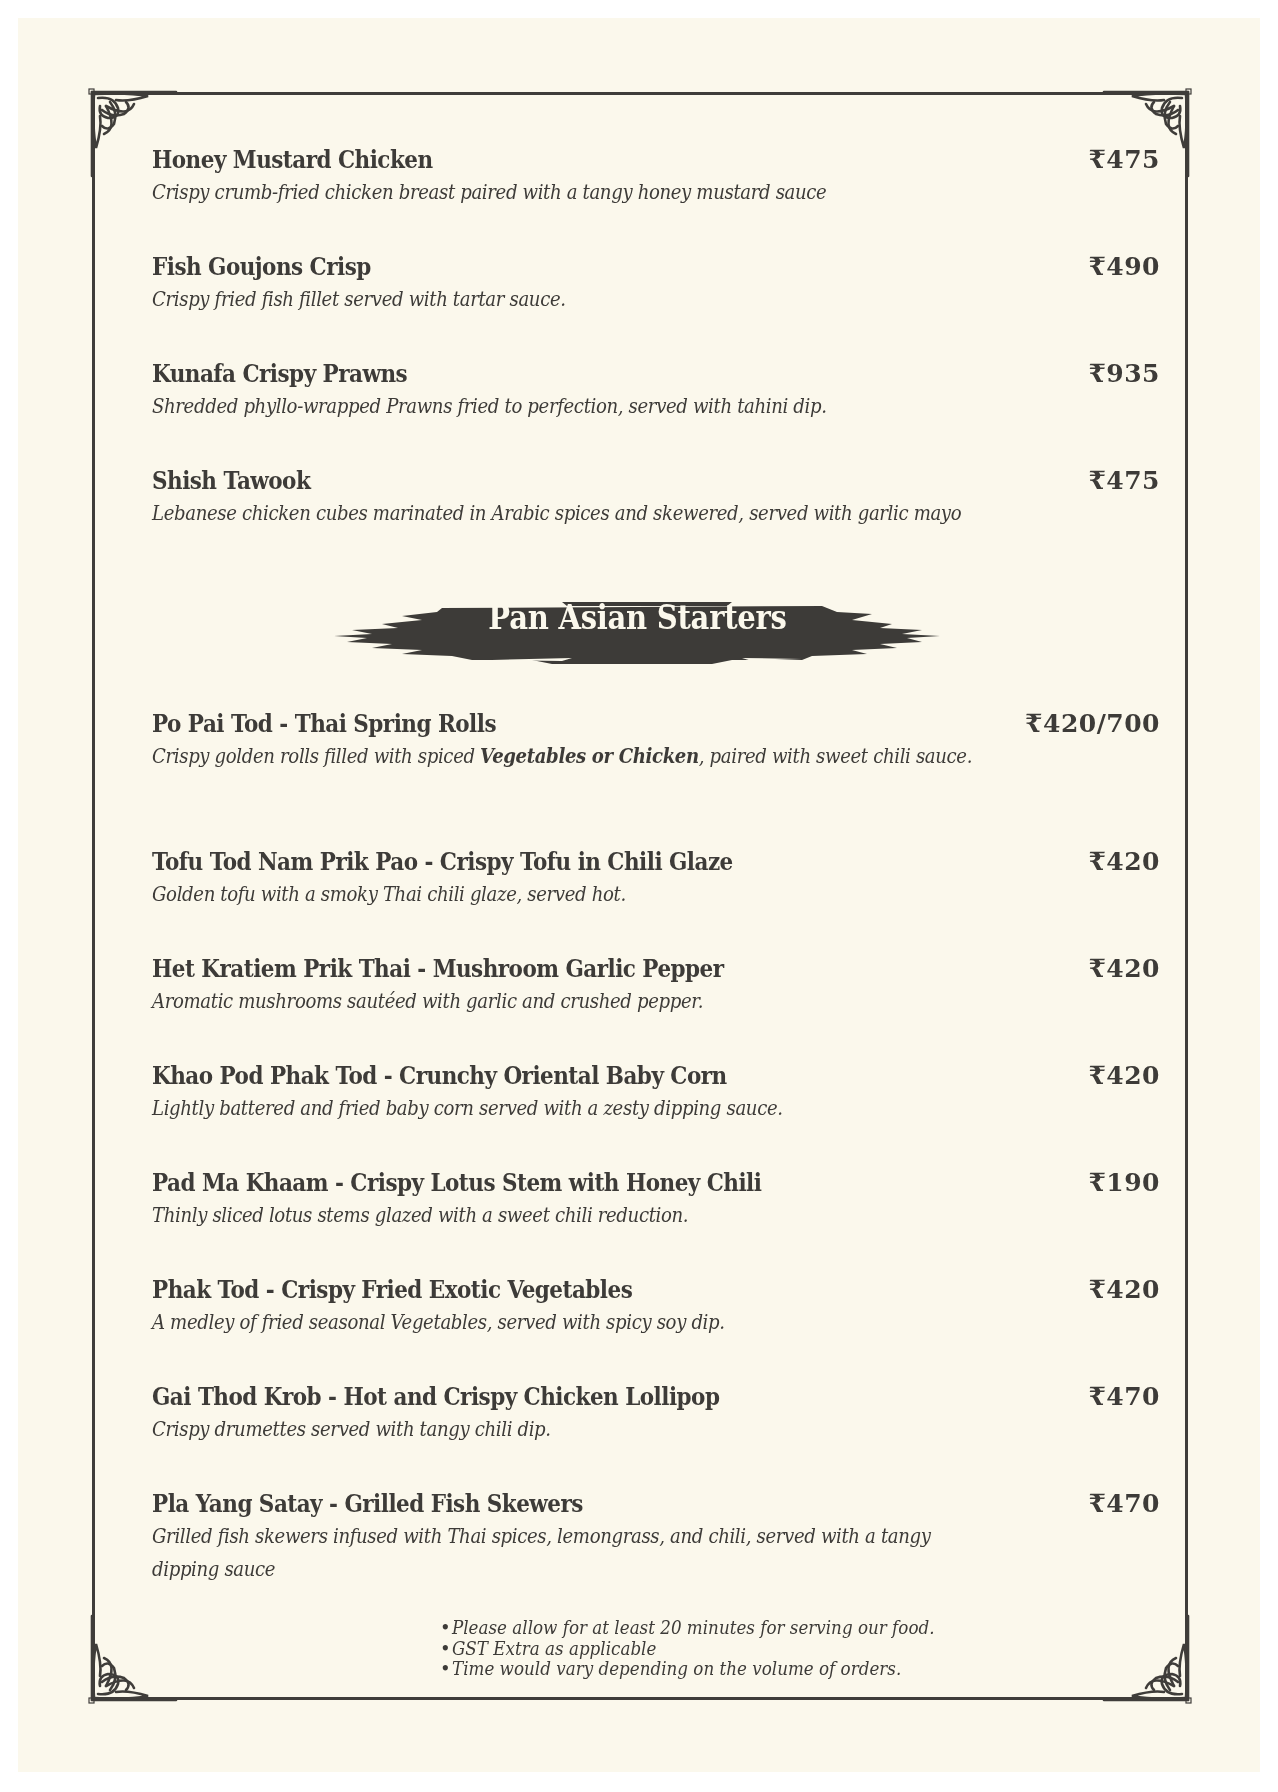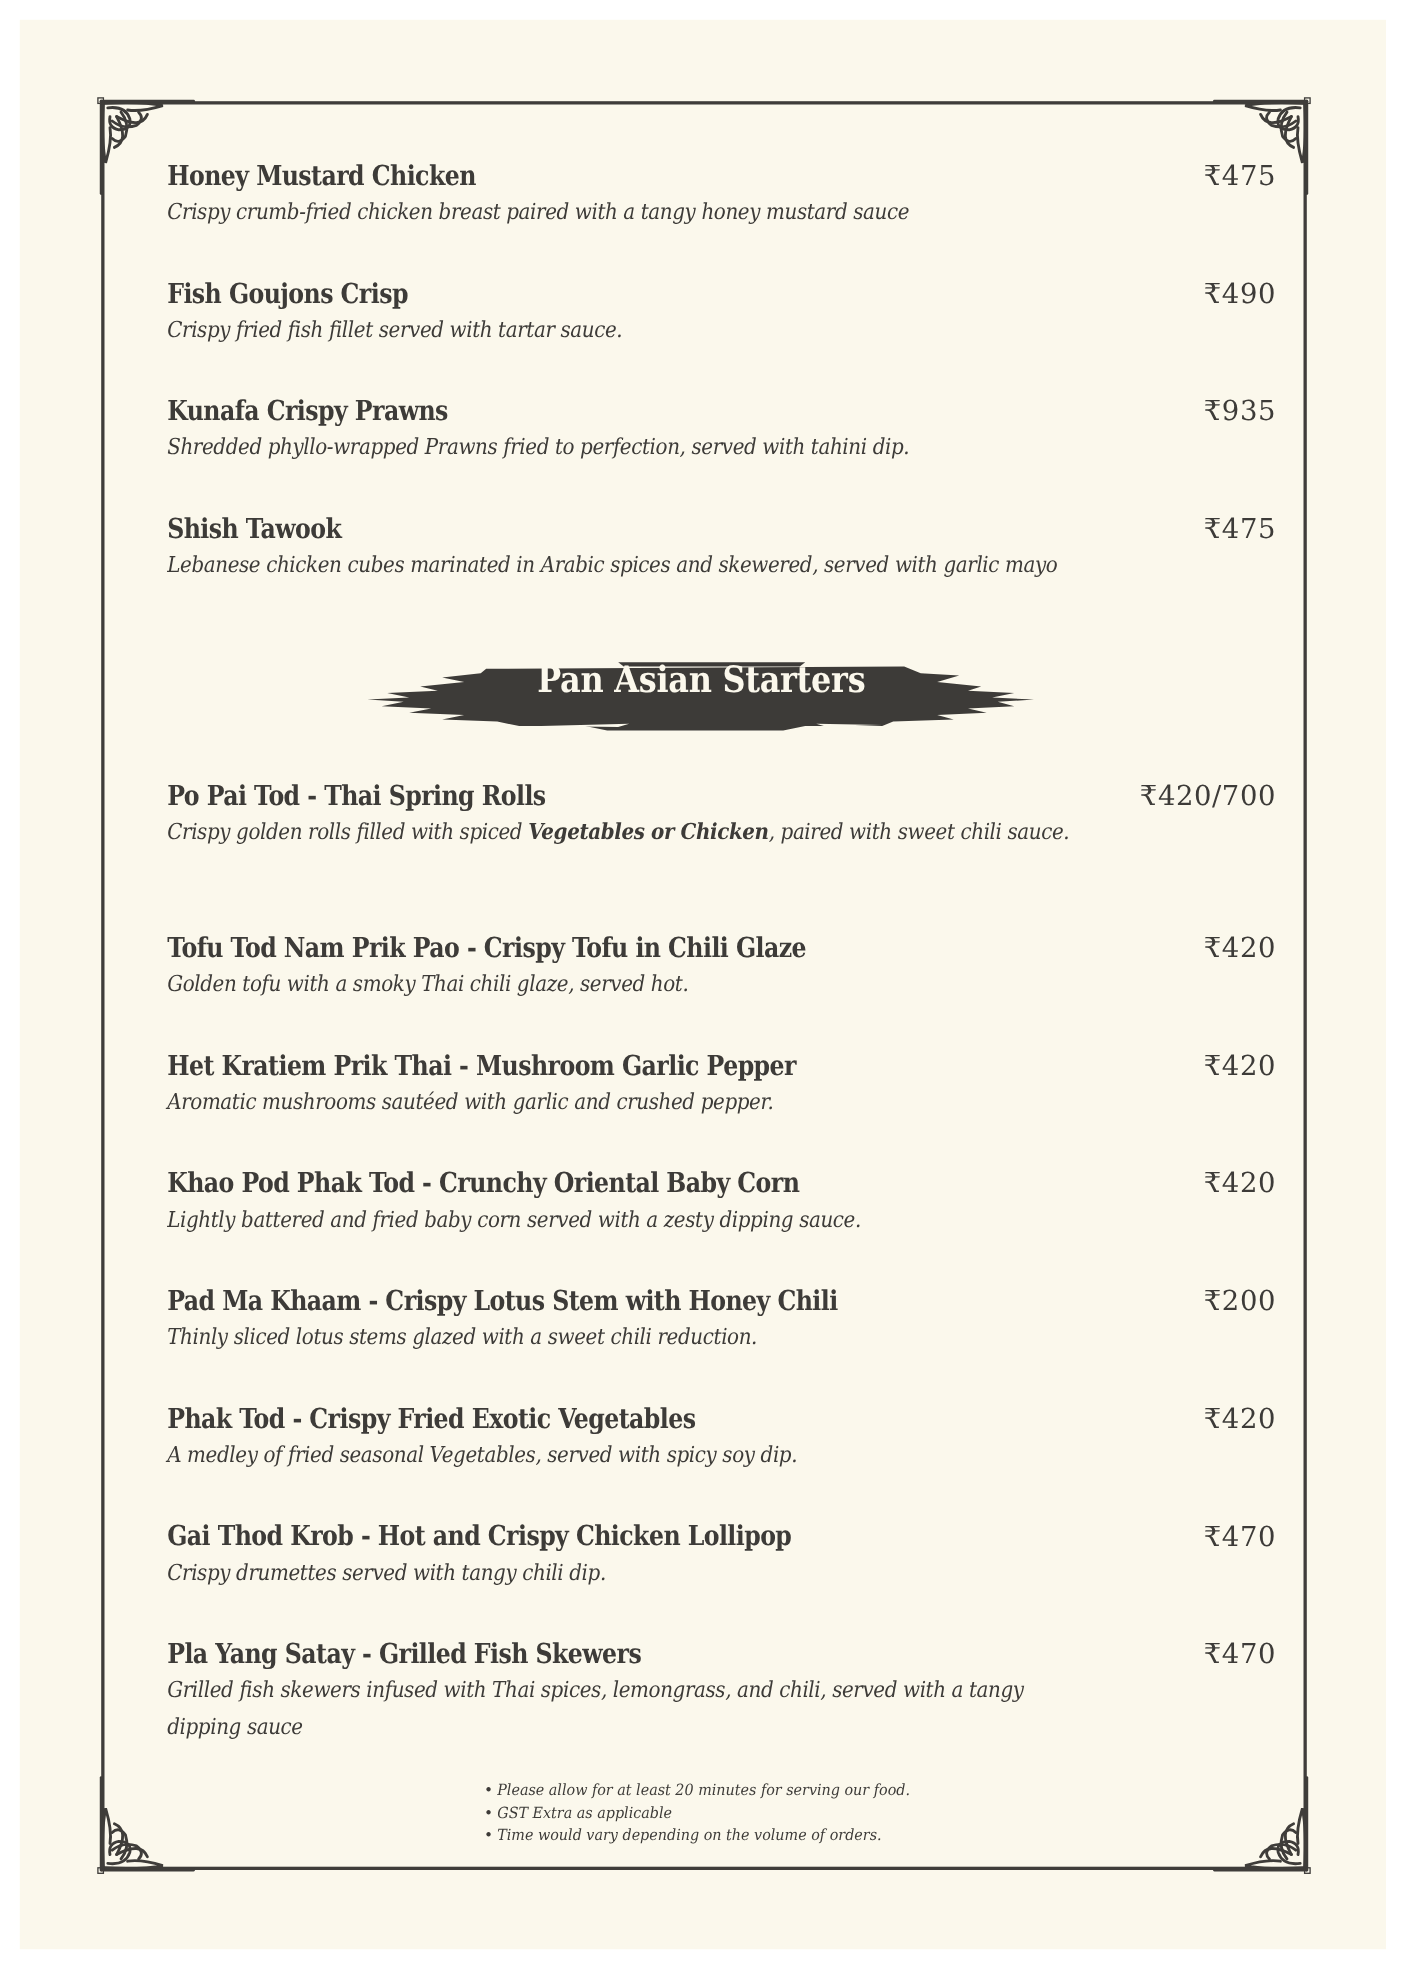--- a/index.html
+++ b/index.html
@@ -23,21 +23,21 @@
   .item { position: absolute; left: 137px; width: 1008px; margin-left: 15px; }
   .item-name {
     font-family: "DejaVu Serif", "Liberation Serif", serif;
     font-weight: bold; font-size: 25px; letter-spacing: -0.6px;
     line-height: 32px; color: #3d3b38; white-space: nowrap;
     transform: scaleX(0.86); transform-origin: left center;
   }
   .item-price {
     position: absolute; right: 0; top: 0;
     font-family: "DejaVu Serif", "Liberation Serif", serif;
-    font-weight: normal; font-size: 25px; line-height: 32px; color: #3d3b38;
+    font-weight: bold; font-size: 25px; line-height: 32px; color: #3d3b38;
     white-space: nowrap; letter-spacing: 0.5px;
   }
   .item-desc {
     font-family: "DejaVu Serif", "Liberation Serif", serif;
     font-style: italic; font-size: 20px; line-height: 33px; color: #3d3b38;
     width: 930px; letter-spacing: -0.4px;
     transform: scaleX(0.905); transform-origin: left center;
   }
   .item-desc b { font-weight: bold; }
 
@@ -49,21 +49,21 @@
     position: absolute; left: 0; top: 0; width: 100%; height: 72px;
     display: flex; align-items: flex-start; justify-content: center;
     font-family: "DejaVu Serif", "Liberation Serif", serif; font-weight: bold;
     font-size: 33px; color: #fbf8ec; letter-spacing: -0.3px;
   }
   .banner-title span { display: inline-block; transform: scaleX(0.88); }
 
   .notes {
     position: absolute; left: 440px; top: 1618px; width: 460px;
     font-family: "DejaVu Serif", "Liberation Serif", serif; font-style: italic;
-    font-size: 14px; line-height: 20.5px; color: #3d3b38;
+    font-size: 18px; line-height: 20.5px; color: #3d3b38;
   }
   .notes li { list-style: none; position: relative; padding-left: 12px; }
   .notes li::before { content: "\2022"; position: absolute; left: 0; font-style: normal; }
   .notes li span { display: inline-block; transform: scaleX(0.93); transform-origin: left center; white-space: nowrap; }
 </style>
 </head>
 <body>
 
 <div class="page"></div>
 <div class="frame"></div>
@@ -180,21 +180,21 @@
   <div class="item-price">₹420</div>
   <div class="item-desc">Aromatic mushrooms sautéed with garlic and crushed pepper.</div>
 </div>
 <div class="item" style="top:1060px">
   <div class="item-name">Khao Pod Phak Tod - Crunchy Oriental Baby Corn</div>
   <div class="item-price">₹420</div>
   <div class="item-desc">Lightly battered and fried baby corn served with a zesty dipping sauce.</div>
 </div>
 <div class="item" style="top:1167px">
   <div class="item-name">Pad Ma Khaam - Crispy Lotus Stem with Honey Chili</div>
-  <div class="item-price">₹200</div>
+  <div class="item-price">₹190</div>
   <div class="item-desc">Thinly sliced lotus stems glazed with a sweet chili reduction.</div>
 </div>
 <div class="item" style="top:1274px">
   <div class="item-name">Phak Tod - Crispy Fried Exotic Vegetables</div>
   <div class="item-price">₹420</div>
   <div class="item-desc">A medley of fried seasonal Vegetables, served with spicy soy dip.</div>
 </div>
 <div class="item" style="top:1381px">
   <div class="item-name">Gai Thod Krob - Hot and Crispy Chicken Lollipop</div>
   <div class="item-price">₹470</div>

